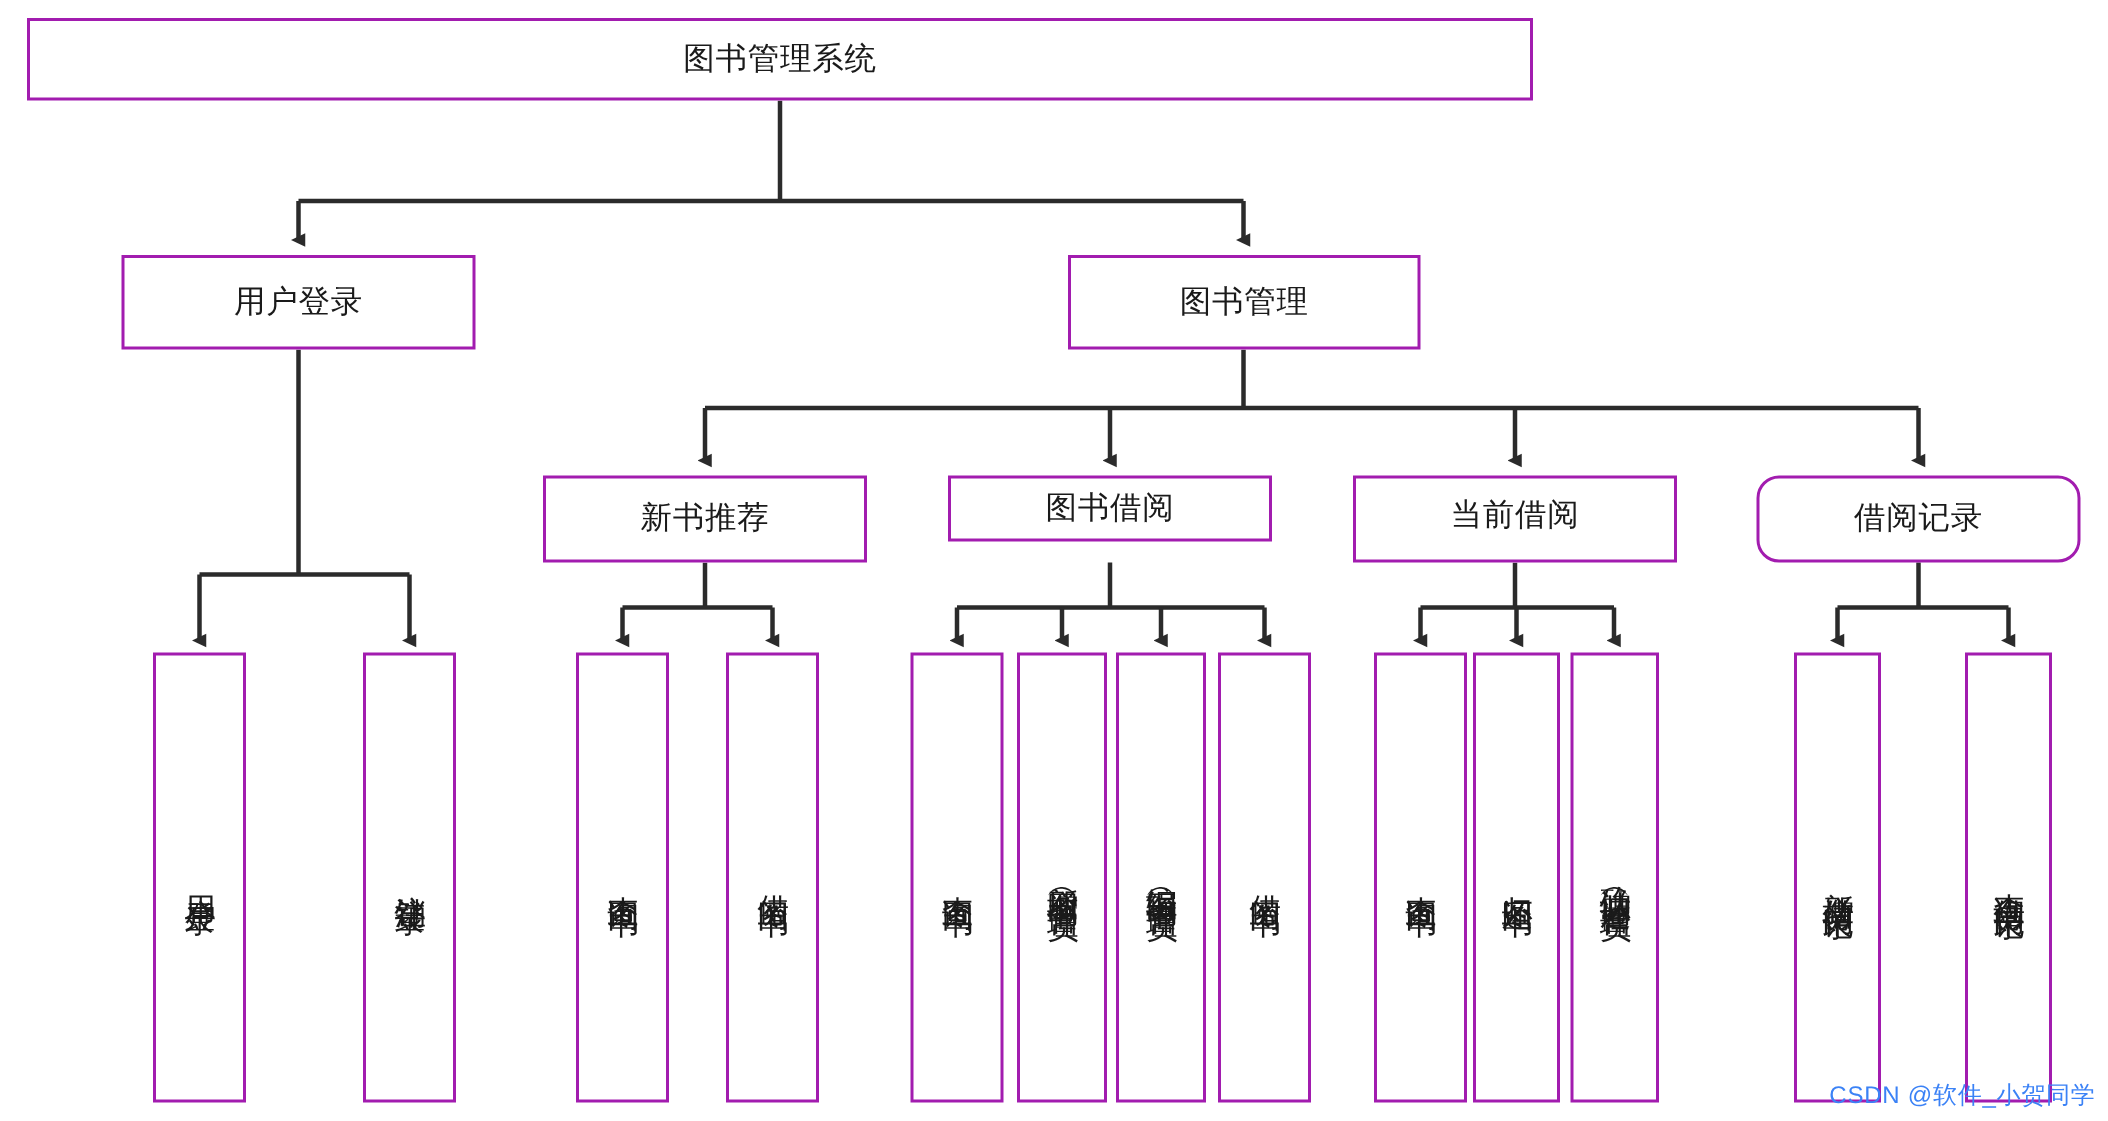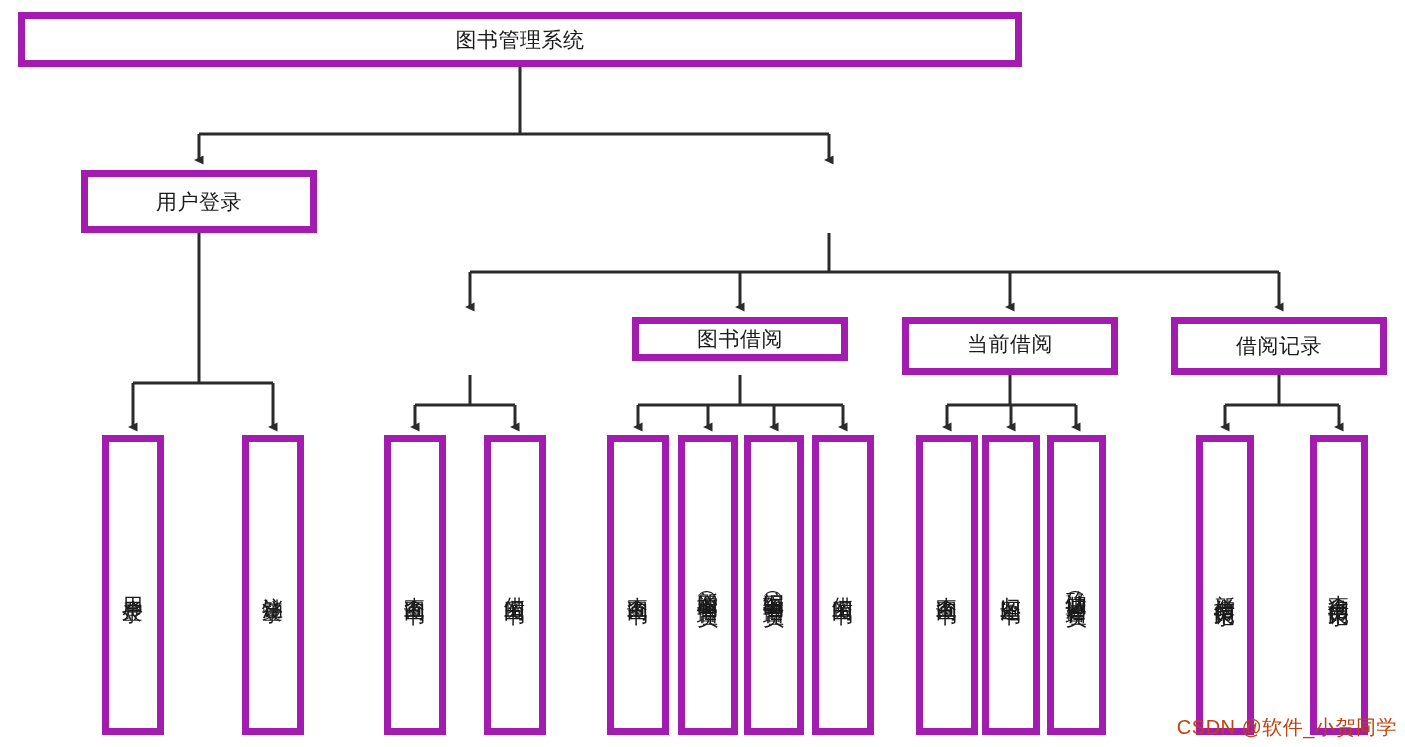--- a/index.html
+++ b/index.html
@@ -20,21 +20,21 @@
   #edges {
     position: absolute;
     left: 0;
     top: 0;
     width: 1405px;
     height: 747px;
   }
   .node {
     position: absolute;
     box-sizing: border-box;
-    border: 7px solid #a21caf;
+    border: 2px solid #a21caf;
     background: #ffffff;
     display: flex;
     align-items: center;
     justify-content: center;
     color: #1a1a1a;
   }
   .node .label {
     display: block;
     text-align: center;
     line-height: 1.12;
@@ -52,22 +52,22 @@
     writing-mode: vertical-rl;
     text-orientation: upright;
     font-size: 21px;
     letter-spacing: 2.5px;
     line-height: 1;
   }
   #watermark {
     position: absolute;
     right: 8px;
     bottom: 6px;
-    font-size: 20px;
-    color: #c2410c;
+    font-size: 16px;
+    color: #3b82f6;
     letter-spacing: 0.5px;
     white-space: nowrap;
     pointer-events: none;
   }
 </style>
 </head>
 <body>
 
 <div id="canvas">
 
@@ -122,28 +122,34 @@
     </g>
   </svg>
 
   <div class="node horiz" style="left:18px; top:12px; width:1004px; height:55px;">
     <span class="label">图书管理系统</span>
   </div>
 
   <div class="node horiz" style="left:81px; top:170px; width:236px; height:63px;">
     <span class="label">用户登录</span>
   </div>
+  <div class="node horiz" style="left:712px; top:170px; width:235px; height:63px;">
+    <span class="label">图书管理</span>
+  </div>
 
+  <div class="node horiz" style="left:362px; top:317px; width:216px; height:58px;">
+    <span class="label">新书推荐</span>
+  </div>
   <div class="node horiz" style="left:632px; top:317px; width:216px; height:44px;">
     <span class="label">图书借阅</span>
   </div>
   <div class="node horiz" style="left:902px; top:317px; width:216px; height:58px;font-family:Liberation Mono, monospace;">
     <span class="label">当前借阅</span>
   </div>
-  <div class="node horiz" style="left:1171px; top:317px; width:216px; height:58px;">
+  <div class="node horiz" style="left:1171px; top:317px; width:216px; height:58px;border-radius:15px;">
     <span class="label">借阅记录</span>
   </div>
 
   <div class="node vert" style="left:102px; top:435px; width:62px; height:300px;">
     <span class="label">用户登录</span>
   </div>
   <div class="node vert" style="left:242px; top:435px; width:62px; height:300px;">
     <span class="label">注销登录</span>
   </div>
 

